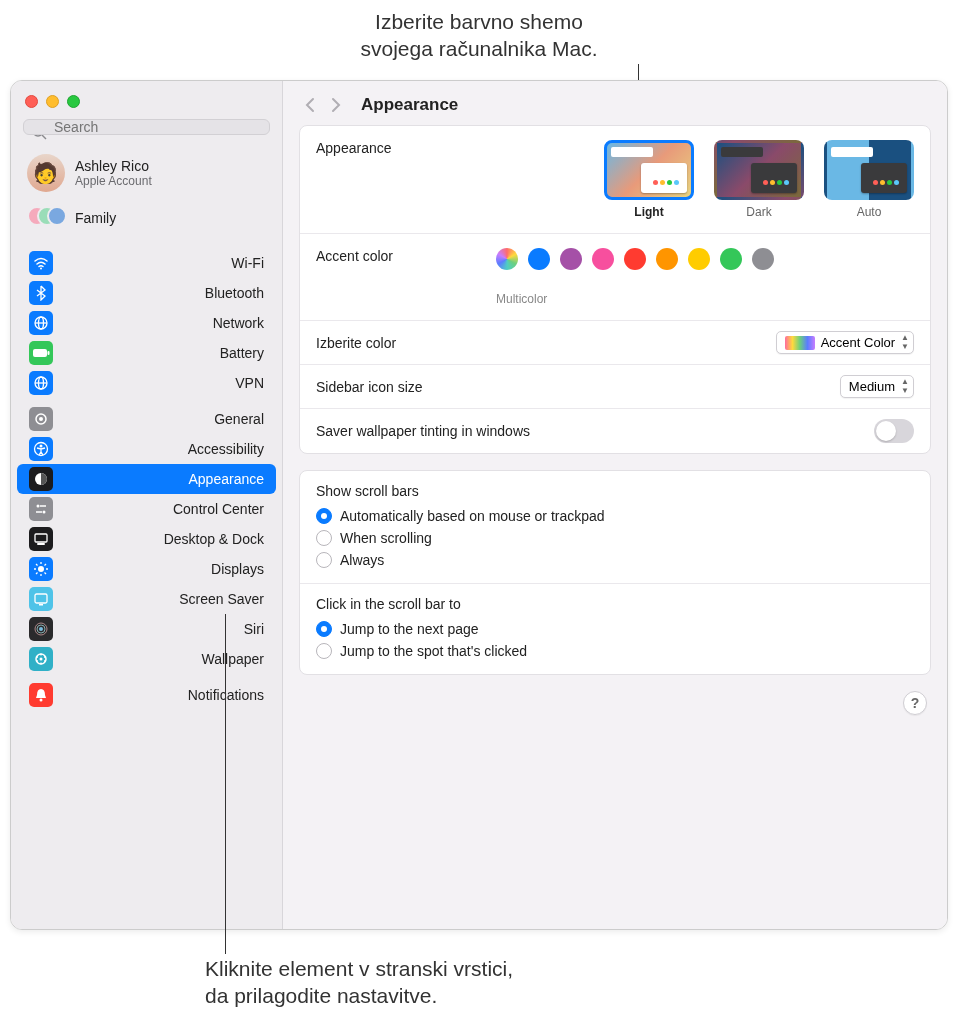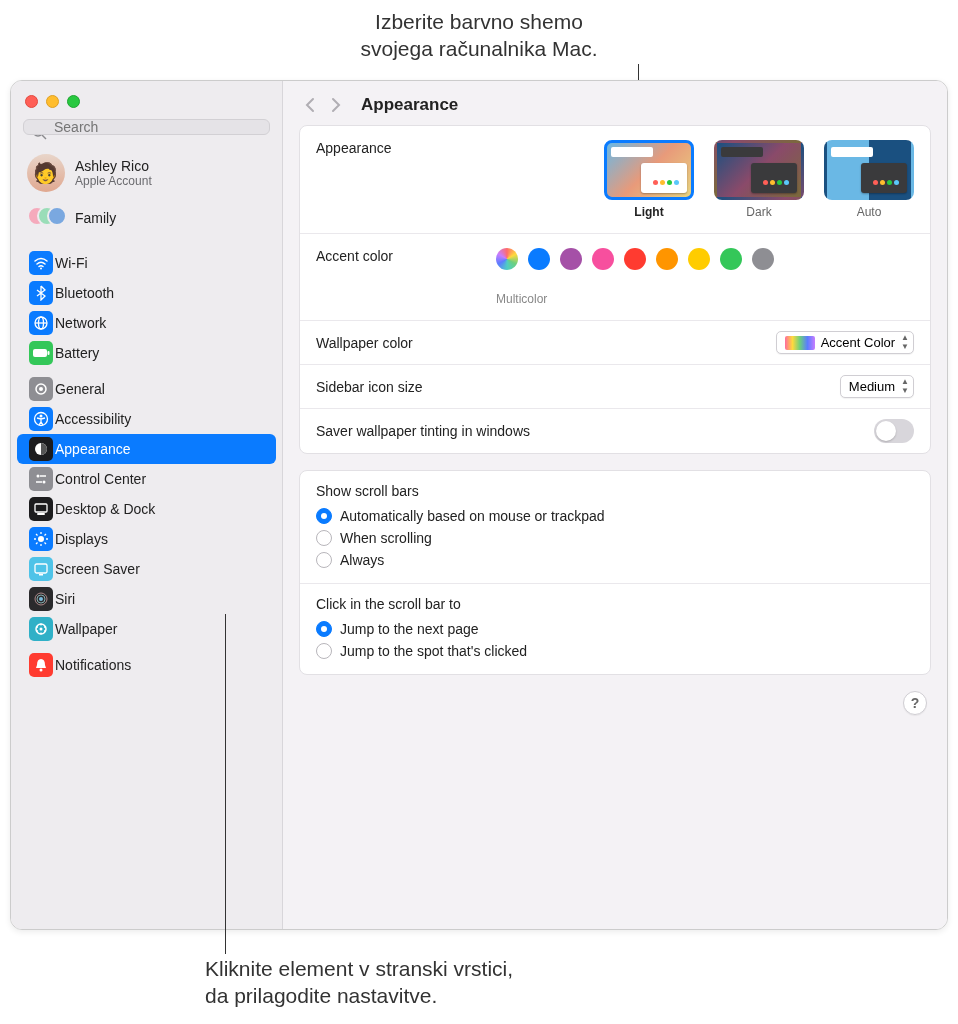--- a/index.html
+++ b/index.html
@@ -117,27 +117,28 @@
   width:20px;height:20px;border-radius:50%;position:absolute;
   border:2px solid #eeecef;
 }
 .family-icon .c1{background:#f5aabc;left:0;}
 .family-icon .c2{background:#9addb8;left:10px;}
 .family-icon .c3{background:#7aa8e0;left:20px;}
 .family-label{font-size:14px;color:#222;}
 .side-scroll { overflow-y: auto; flex:1; padding-bottom:8px;}
 .side-group { padding-top: 6px; }
 .side-item {
-  display:flex; align-items:center; gap:2px;
+  display:flex; align-items:center; gap:10px;
   padding: 4px 12px;
   margin: 0 6px;
   border-radius:6px;
   font-size:14px;
   color:#222;
   height:30px;
+  justify-content:space-between;
 }
 .side-item.selected { background: #0a7bff; color:#fff; }
 .side-item .icn {
   width:24px;height:24px;border-radius:5px;
   display:flex;align-items:center;justify-content:center;
   color:#fff;font-size:14px;flex-shrink:0;
 }
 .main {
   flex:1;
   background:#f4f2f5;
@@ -300,20 +301,30 @@
             <span>Network</span>
           </div>
           <div class="side-item">
             <div class="icn" style="background: rgb(52, 199, 89);">
               <svg width="18" height="12" viewBox="0 0 18 12">
                 <rect x="1" y="2" width="14" height="8" rx="2" fill="#fff"></rect>
                 <rect x="15.5" y="4" width="2" height="4" rx="1" fill="#fff"></rect>
               </svg>
             </div>
             <span>Battery</span>
+          </div>
+          <div class="side-item">
+            <div class="icn" style="background: rgb(10, 123, 255);">
+              <svg width="16" height="16" viewBox="0 0 16 16">
+                <circle cx="8" cy="8" r="6" fill="none" stroke="#fff" stroke-width="1.3"></circle>
+                <ellipse cx="8" cy="8" rx="2.5" ry="6" fill="none" stroke="#fff" stroke-width="1.3"></ellipse>
+                <line x1="2" y1="8" x2="14" y2="8" stroke="#fff" stroke-width="1.3"></line>
+              </svg>
+            </div>
+            <span>VPN</span>
           </div>
         </div>
         <div class="side-group">
           <div class="side-item">
             <div class="icn" style="background: rgb(142, 142, 147);">
               <svg width="16" height="16" viewBox="0 0 16 16">
                 <circle cx="8" cy="8" r="5" fill="none" stroke="#fff" stroke-width="1.5"></circle>
                 <circle cx="8" cy="8" r="2" fill="#fff"></circle>
               </svg>
             </div>
@@ -500,21 +511,21 @@
                 <div class="accent-swatch" style="background: rgb(255, 59, 48);"></div>
                 <div class="accent-swatch" style="background: rgb(255, 149, 0);"></div>
                 <div class="accent-swatch" style="background: rgb(255, 204, 0);"></div>
                 <div class="accent-swatch" style="background: rgb(52, 199, 89);"></div>
                 <div class="accent-swatch" style="background: rgb(142, 142, 147);"></div>
               </div>
             <div class="accent-sublabel">Multicolor</div>
           </div>
         </div>
         <div class="row-inline">
-          <div class="row-inline-label">Wallpaper color</div>
+          <div class="row-inline-label">Izberite color</div>
           <div class="popup">
             <span class="grad"></span>
             <span>Accent Color</span>
             <span class="chev-stack">
                 <span class="chev">▲</span>
                 <span class="chev">▼</span>
               </span>
           </div>
         </div>
         <div class="row-inline">

